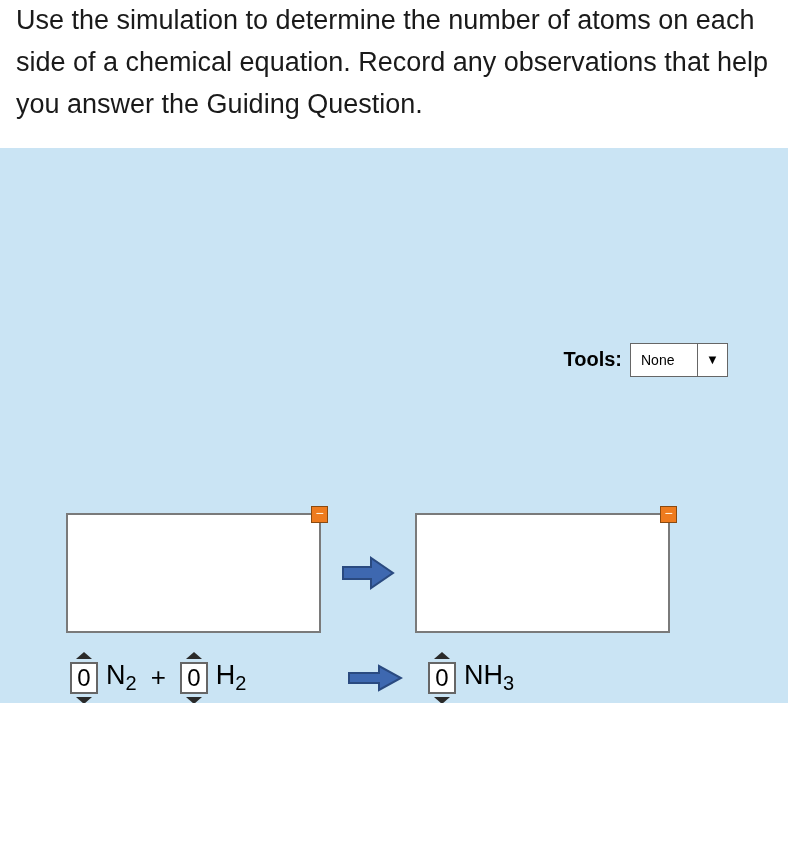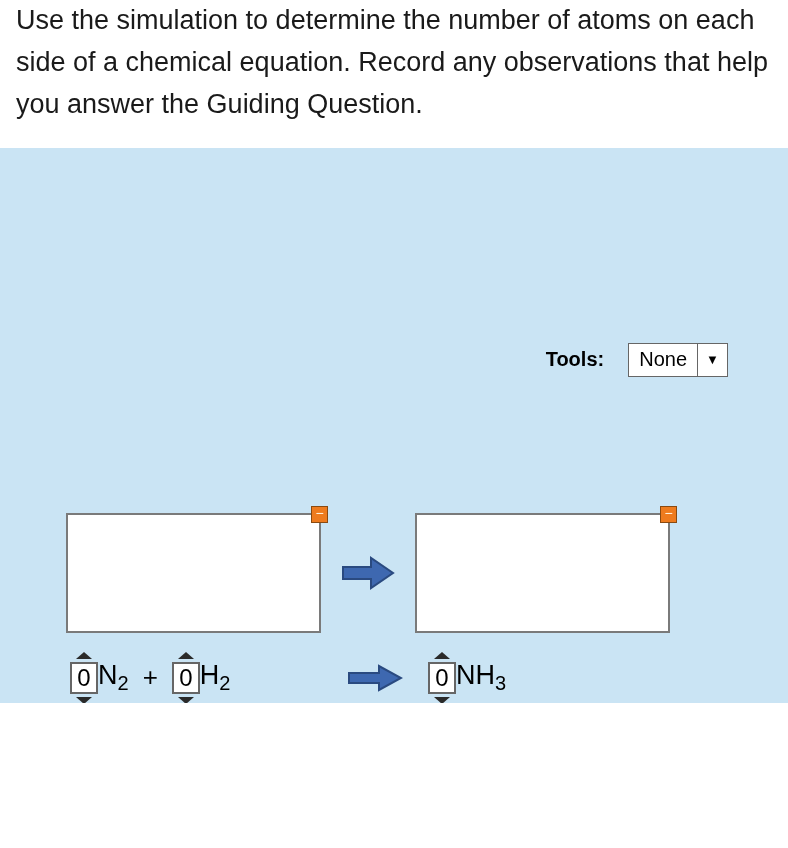--- a/index.html
+++ b/index.html
@@ -23,35 +23,35 @@
       width: 100%;
       height: 555px;
       position: relative;
     }
     .tools-row {
       position: absolute;
       top: 195px;
       right: 60px;
       display: flex;
       align-items: center;
-      gap: 24px;
+      gap: 8px;
       font-size: 20px;
       font-weight: bold;
       color: #000;
     }
     .tools-select {
       display: flex;
       align-items: stretch;
       height: 34px;
     }
     .tools-select-value {
       background: #fff;
       border: 1px solid #666;
       padding: 4px 10px;
-      font-size: 20px;
+      font-size: 14px;
       font-weight: normal;
       display: flex;
       align-items: center;
       min-width: 68px;
     }
     .tools-select-arrow {
       background: #fff;
       border: 1px solid #666;
       border-left: none;
       width: 30px;
@@ -150,21 +150,21 @@
     }
     .stepper-up {
       top: -7px;
       border-bottom: 7px solid #2a2a2a;
     }
     .stepper-down {
       bottom: -7px;
       border-top: 7px solid #2a2a2a;
     }
     .formula {
-      margin-left: 0;
+      margin-left: 8px;
       font-size: 27px;
     }
     .formula sub {
       font-size: 20px;
     }
     .plus {
       margin: 0 14px;
       font-size: 26px;
     }
     .eq-left {

